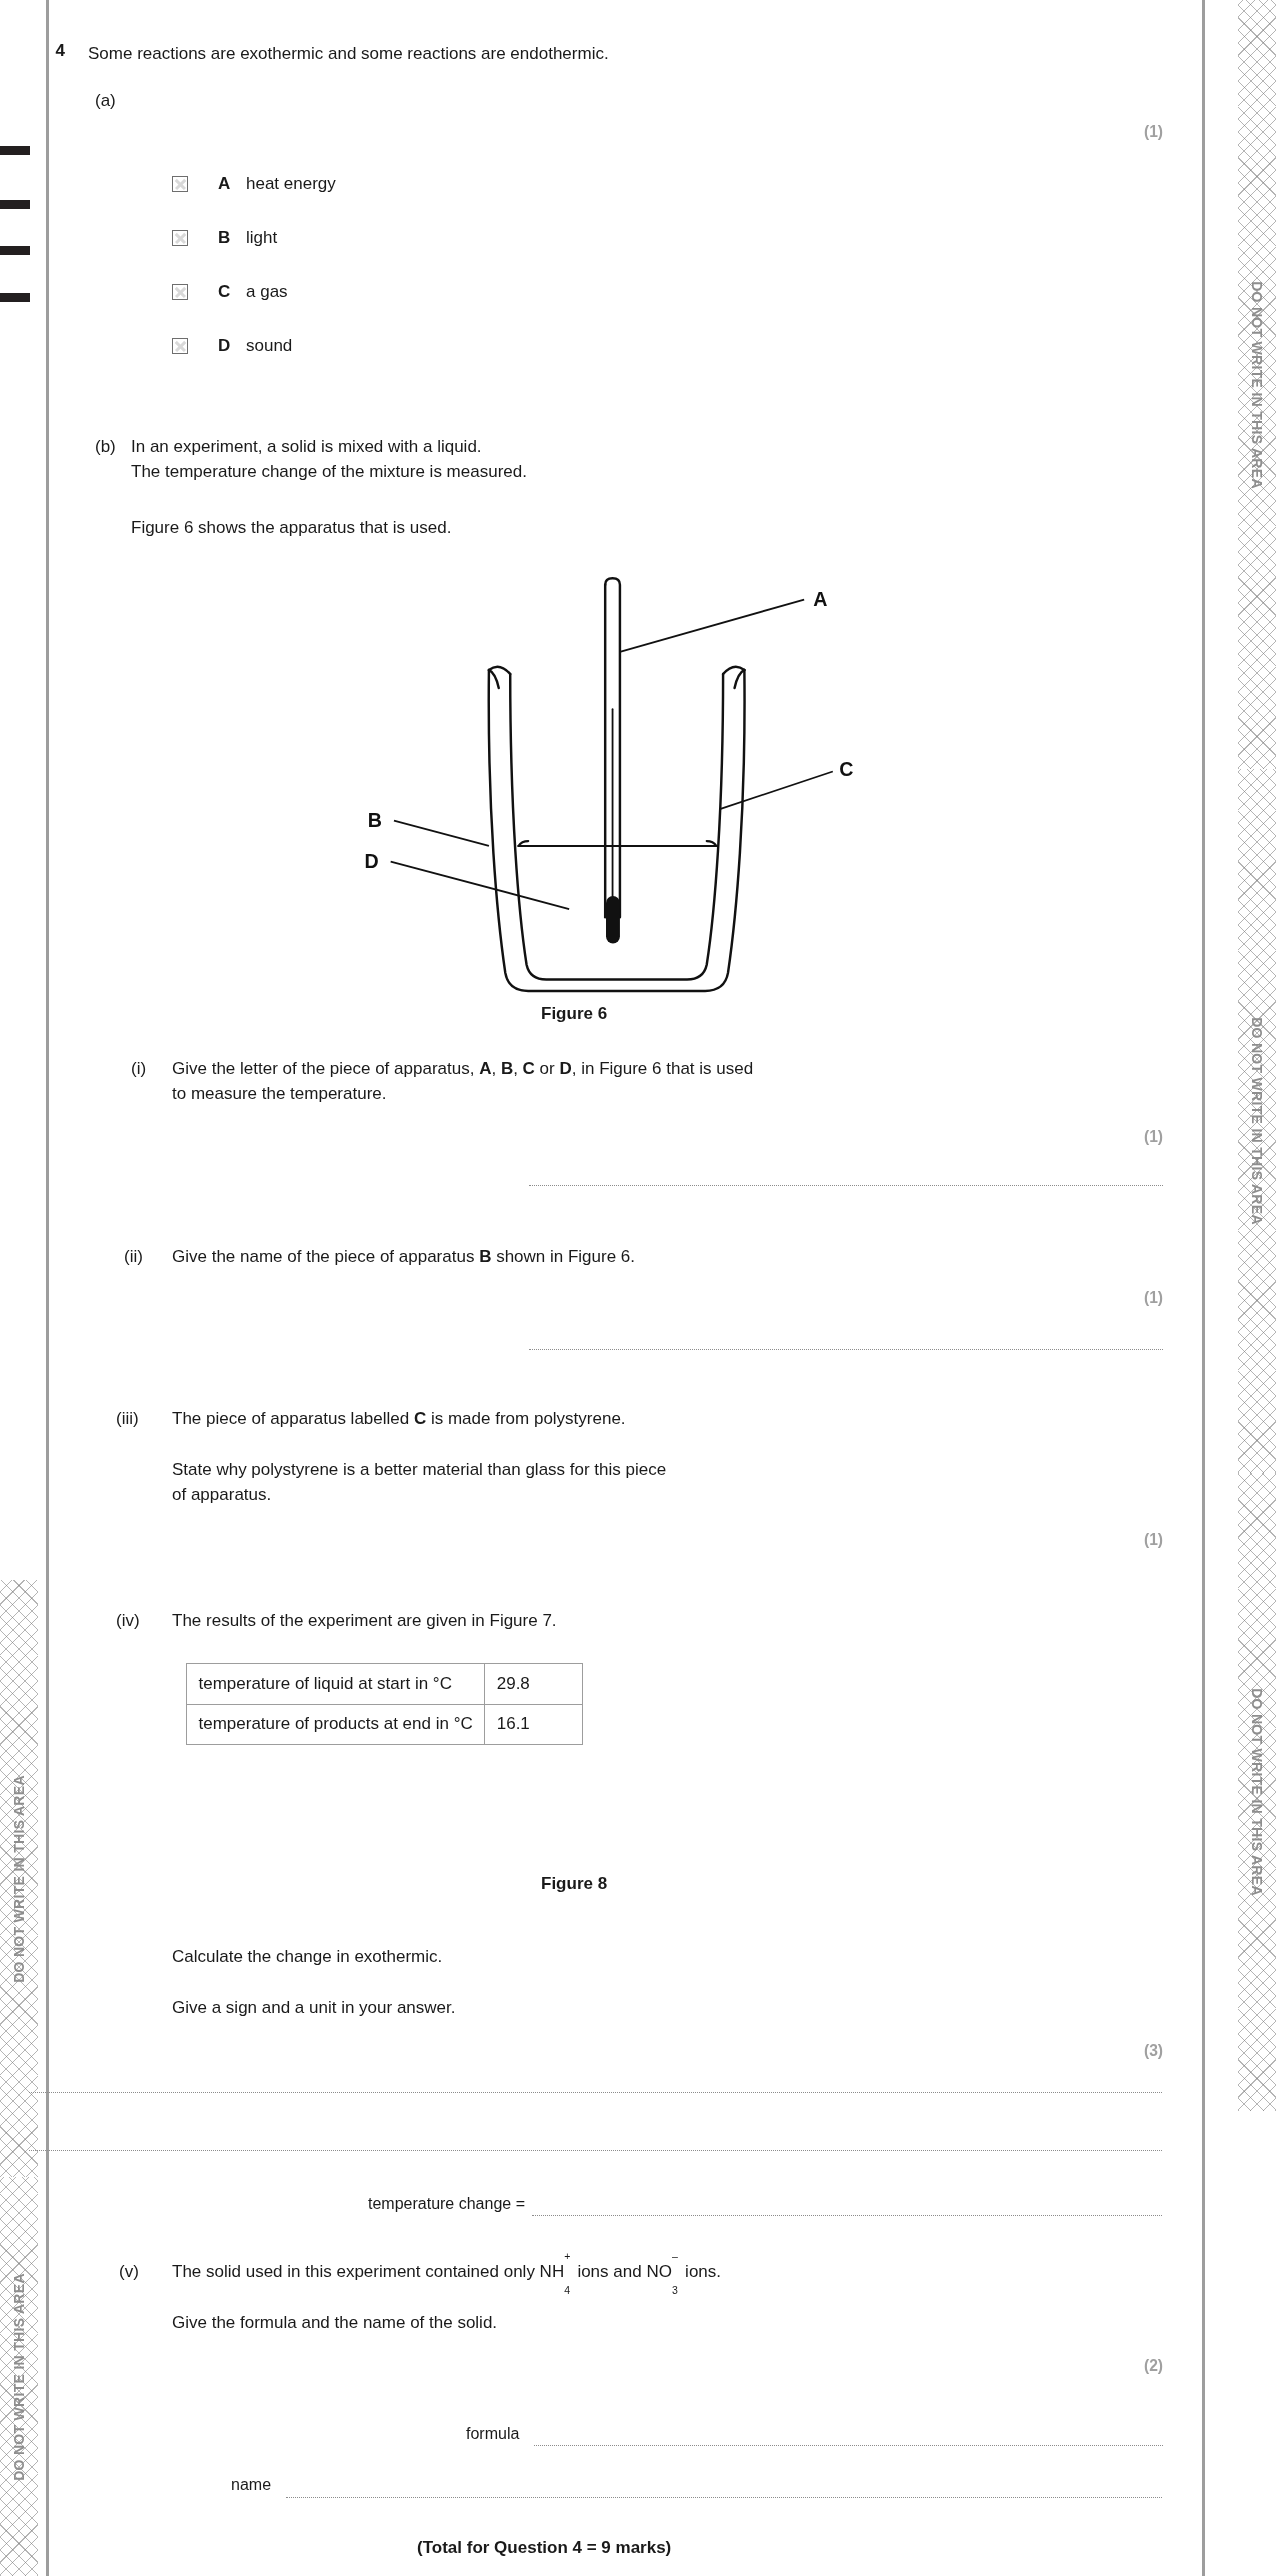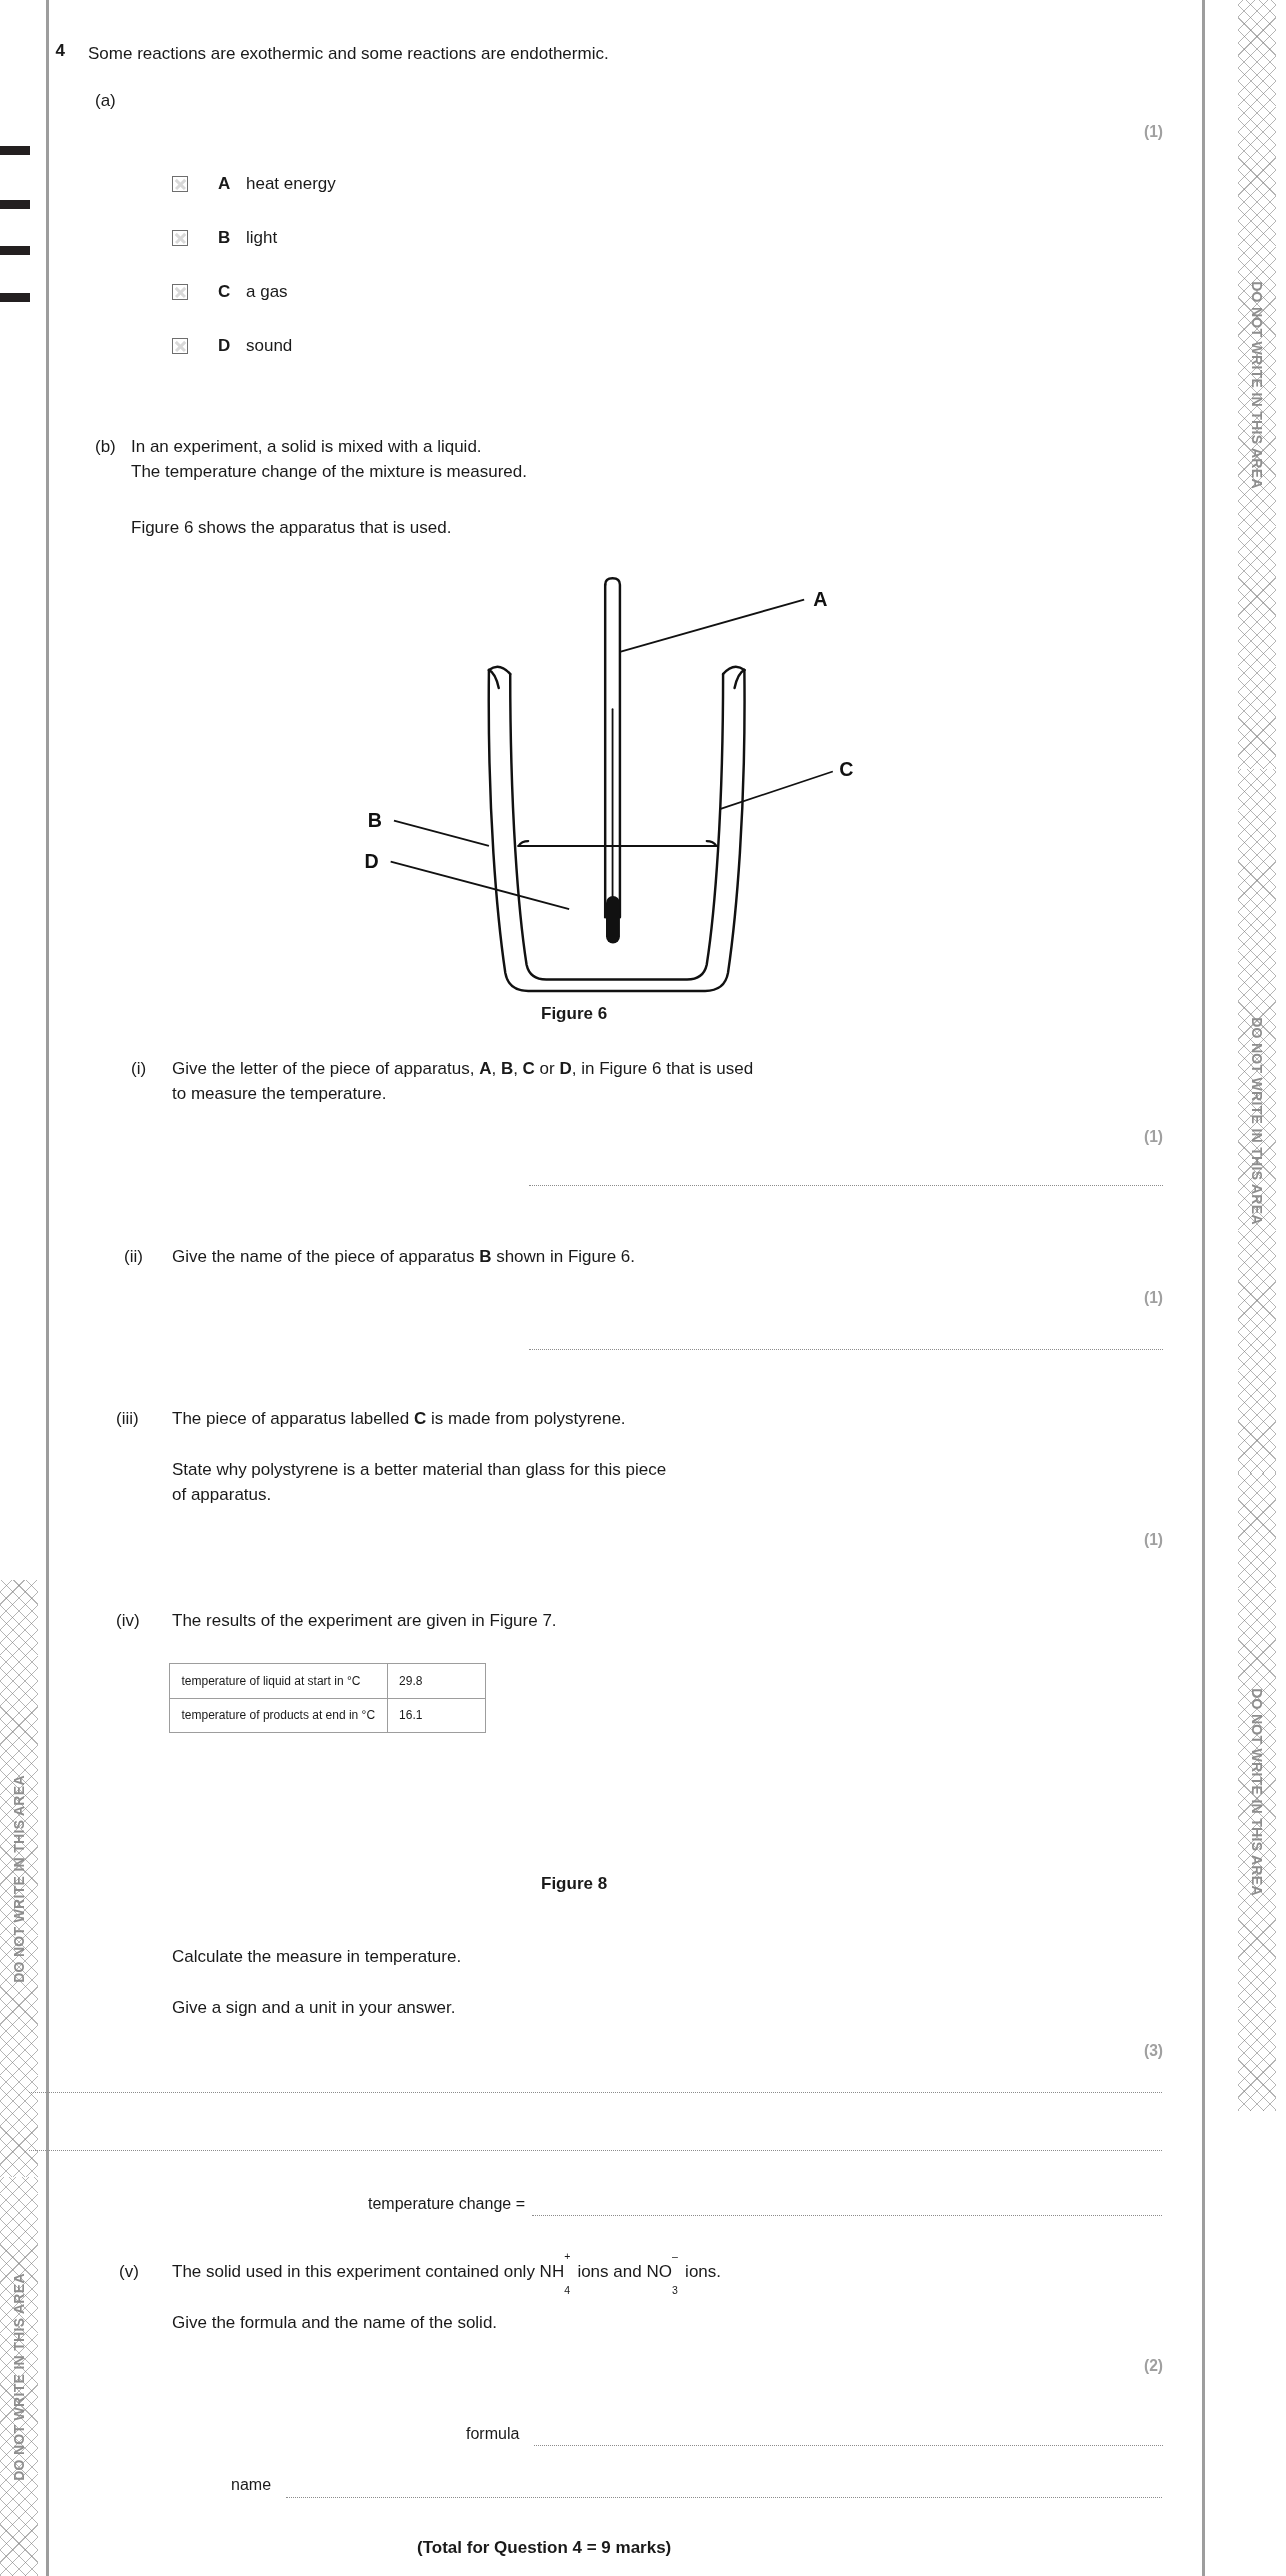--- a/index.html
+++ b/index.html
@@ -159,21 +159,22 @@
   .prompt {
     position: absolute;
     font-size: 16px;
     white-space: nowrap;
   }
 
   
   #fig7-table {
     position: absolute;
     border-collapse: collapse;
-    font-size: 12px;
+    font-size: 17px;
+    margin-left: 17px;
   }
   #fig7-table td {
     border: 1.6px solid #9d9d9d;
     padding: 9.8px 11.5px;
     font-weight: 400;
   }
   #fig7-table td.val { width: 98px; }
 
   .total {
     position: absolute;
@@ -320,21 +321,21 @@
         <td class="val">29.8</td>
       </tr>
       <tr>
         <td>temperature of products at end in °C</td>
         <td class="val">16.1</td>
       </tr>
     </tbody>
       </table>
     <div class="figcap" style="left:492px; top:1874px">Figure 8</div>
 
-    <div class="qtext" style="left:123px; top:1944px; width:941px">Calculate the measure in temperature.</div>
+    <div class="qtext" style="left:123px; top:1944px; width:941px">Calculate the change in exothermic.</div>
     <div class="qtext" style="left:123px; top:1995px; width:941px">Give a sign and a unit in your answer.</div>
     <div class="marks" style="top:2042px">(3)</div>
 
     <div class="dotline" style="left:-19.6px; top:2092px; width:1133px"></div>
     <div class="dotline" style="left:-19.6px; top:2150px; width:1133px"></div>
 
     <div class="prompt" style="left:319px; top:2195px">temperature change =</div>
     <div class="dotline" style="left:483px; top:2215px; width:630px"></div>
 
     <div class="label-part" style="left:70px; top:2259px">(v)</div>

